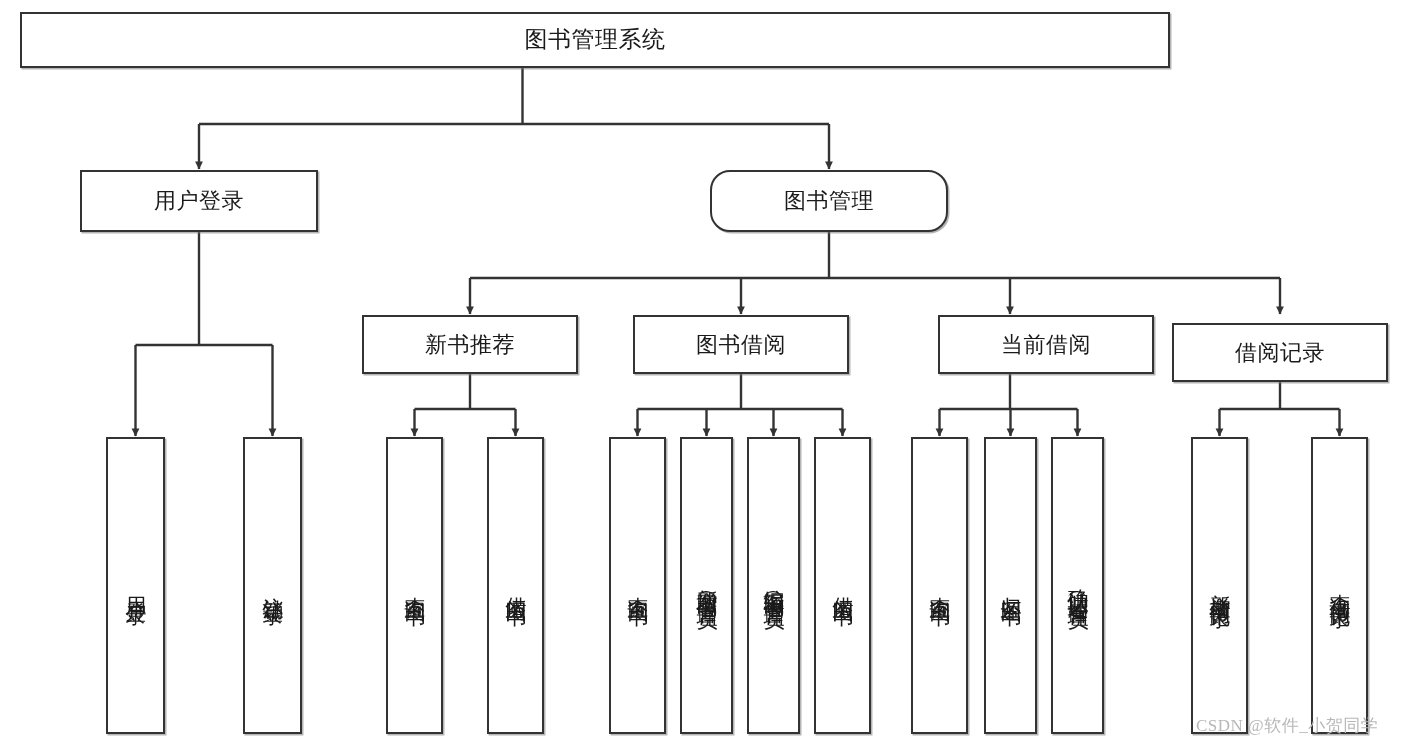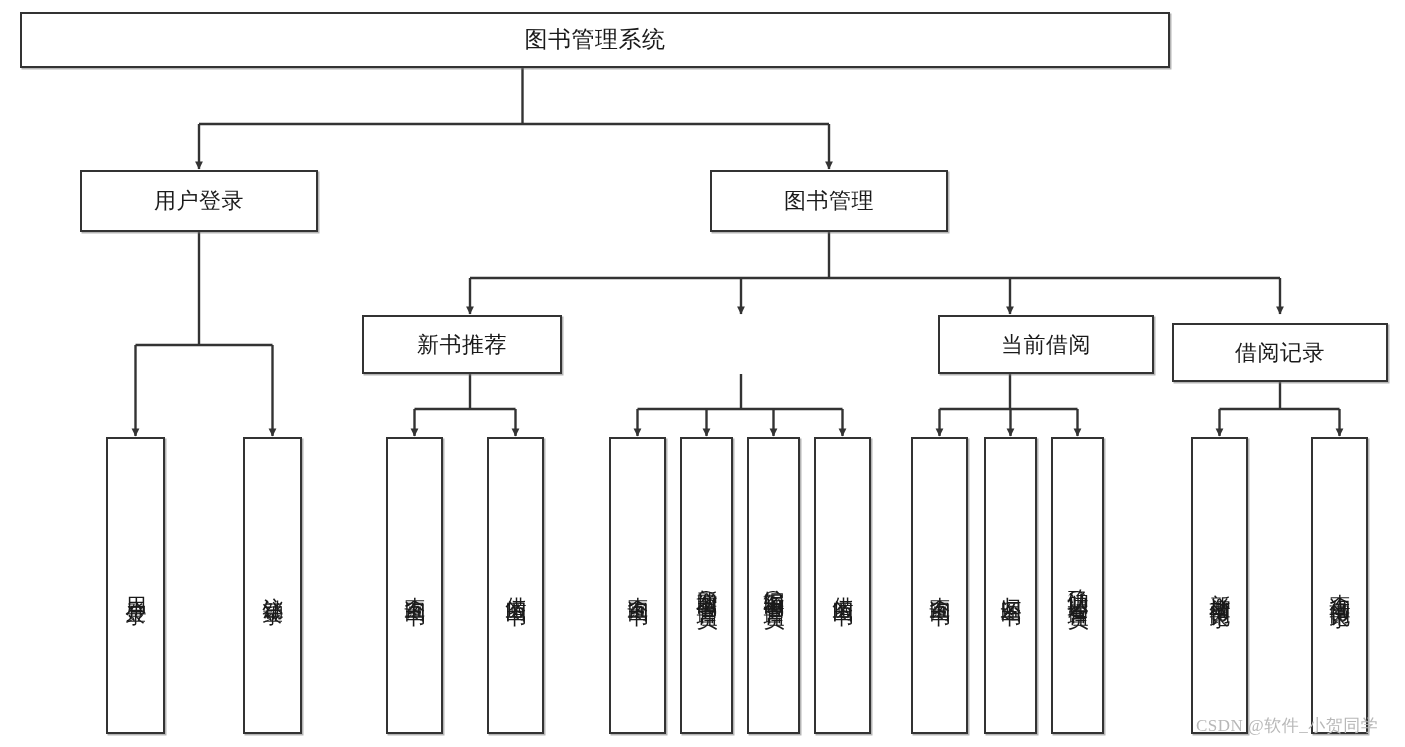--- a/index.html
+++ b/index.html
@@ -122,26 +122,29 @@
       </g>
   </svg>
 
   <div class="node root horiz" style="left: 20px; top: 12px; width: 1150px; height: 56px;">
     <span class="node-label">图书管理系统</span>
   </div>
 
   <div class="node horiz" style="left: 80px; top: 170px; width: 238px; height: 62px;">
     <span class="node-label">用户登录</span>
   </div>
-  <div class="node horiz" style="left: 710px; top: 170px; width: 238px; height: 62px;">
+  <div class="node horiz" style="left: 710px; top: 170px; width: 238px; height: 62px; border-radius: 20px;">
     <span class="node-label">图书管理</span>
   </div>
 
-  <div class="node horiz" style="left: 362px; top: 315px; width: 200px; height: 59px;">
+  <div class="node horiz" style="left: 362px; top: 315px; width: 216px; height: 59px;">
     <span class="node-label">新书推荐</span>
+  </div>
+  <div class="node horiz" style="left: 633px; top: 315px; width: 216px; height: 59px;">
+    <span class="node-label">图书借阅</span>
   </div>
   <div class="node horiz" style="left: 938px; top: 315px; width: 216px; height: 59px;">
     <span class="node-label">当前借阅</span>
   </div>
   <div class="node horiz" style="left: 1172px; top: 315px; width: 216px; height: 59px; margin-top: 8px;">
     <span class="node-label">借阅记录</span>
   </div>
 
   <div class="node vert" style="left: 106px; top: 437px; width: 59px; height: 297px;">
     <span class="node-label">用户登录</span>

